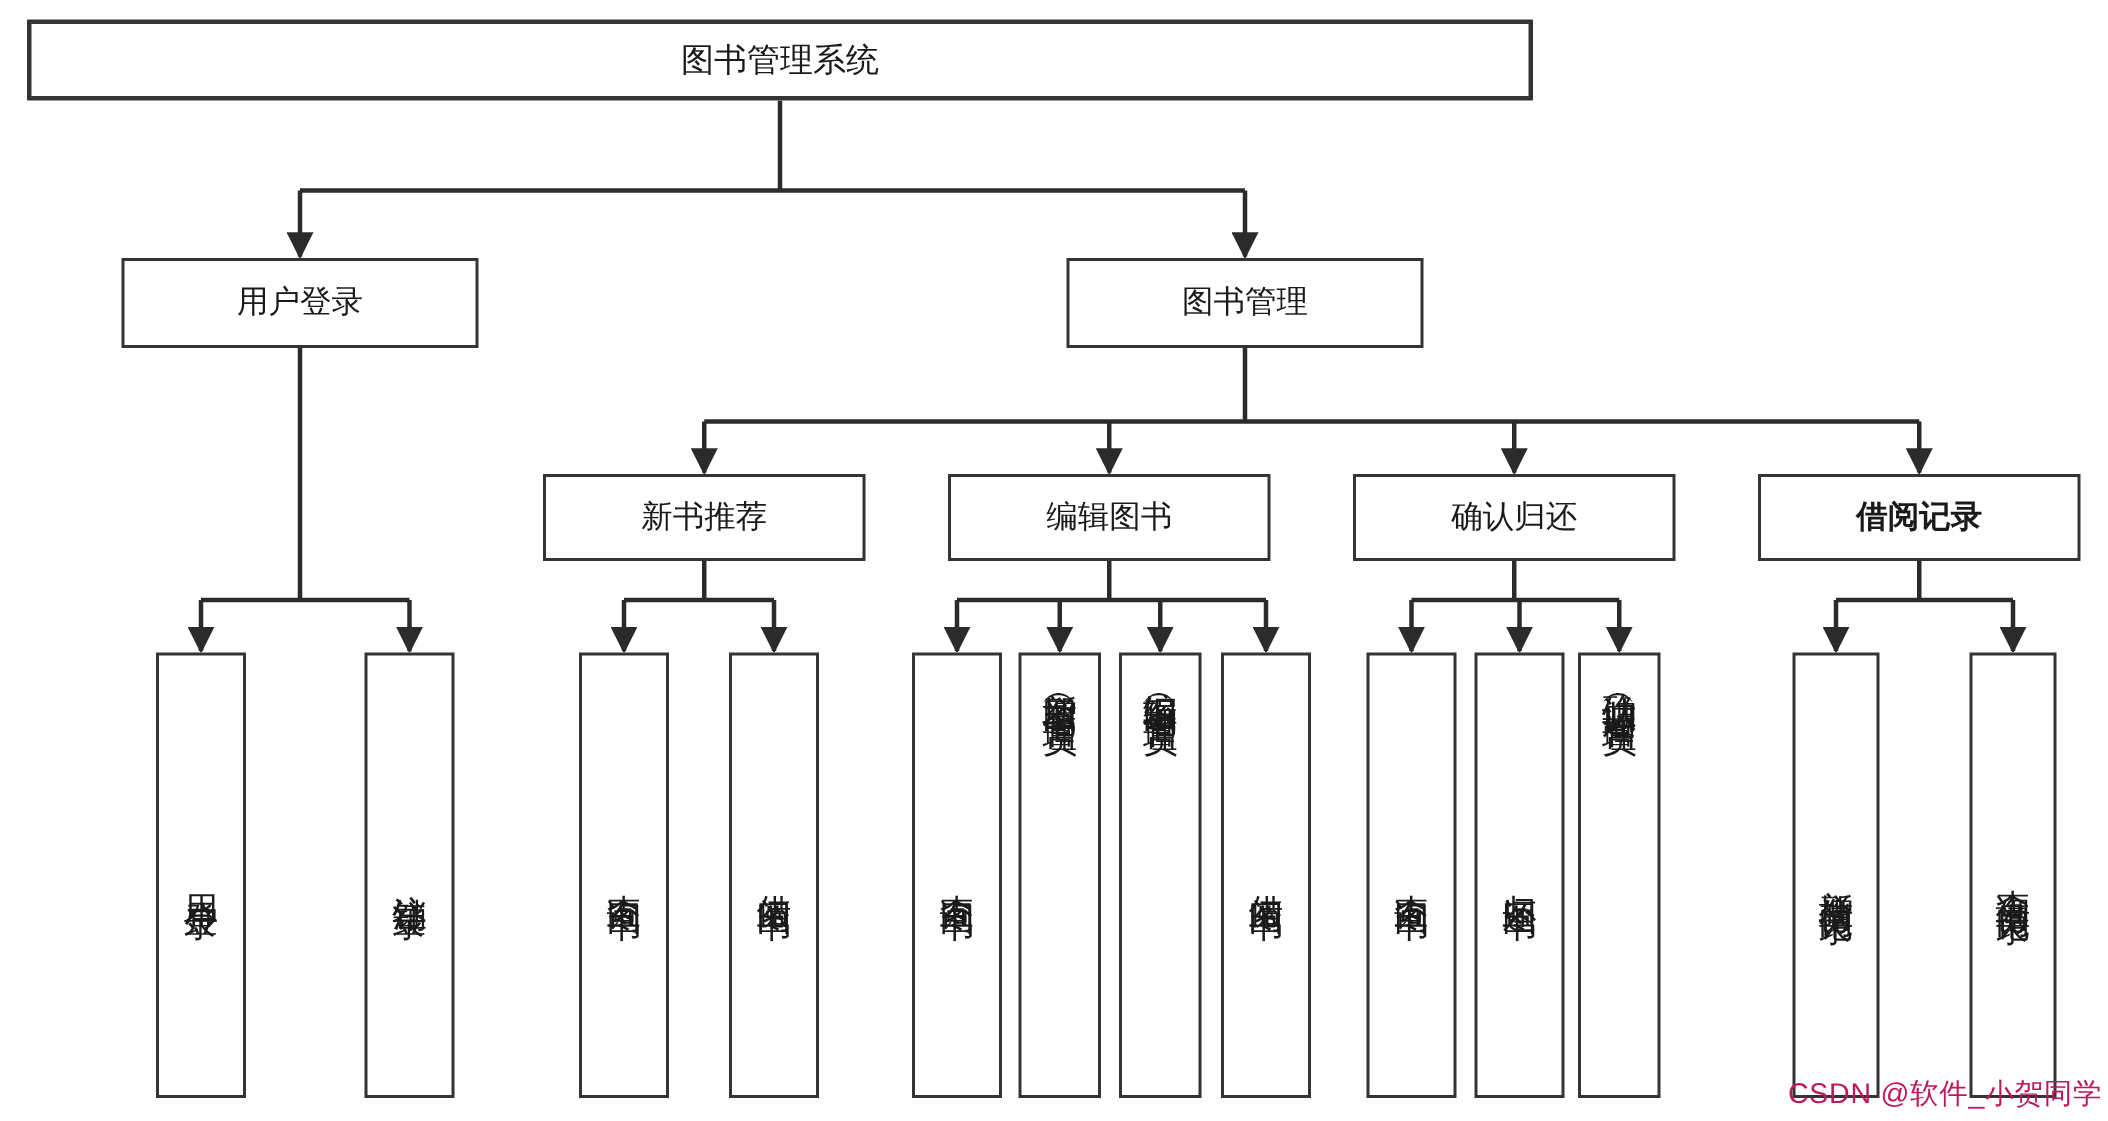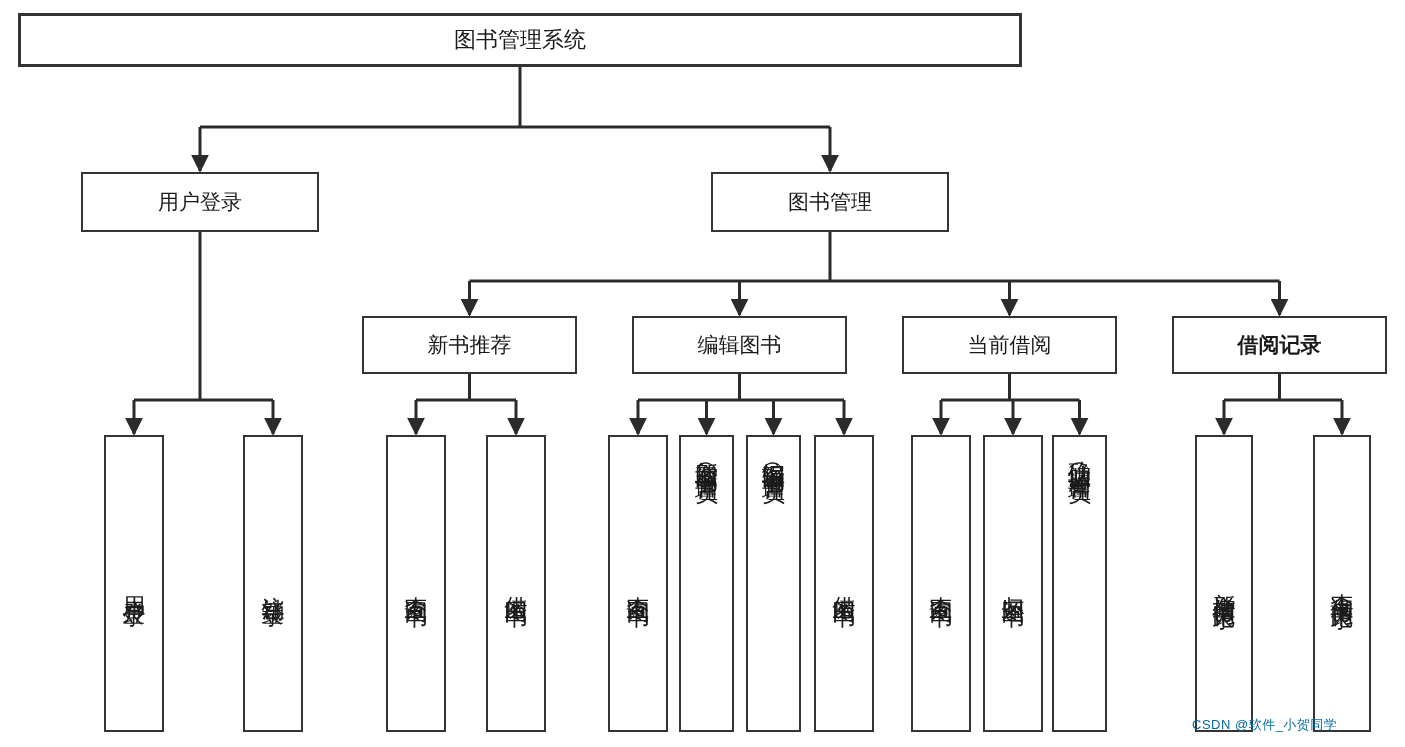--- a/index.html
+++ b/index.html
@@ -66,22 +66,22 @@
     white-space: nowrap;
     text-align: left;
   }
   
   .node.vertical.centered {
     align-items: center;
     padding-top: 0;
   }
   .watermark {
     position: absolute;
-    font-size: 13px;
-    color: #0369a1;
+    font-size: 19px;
+    color: #be185d;
     white-space: nowrap;
     letter-spacing: 0.5px;
   }
 </style>
 </head>
 <body>
 
 <div id="diagram-root">
 
   <svg id="edge-layer" viewBox="0 0 1405 747" width="1405" height="747" xmlns="http://www.w3.org/2000/svg">
@@ -137,21 +137,21 @@
       <div class="node horizontal" style="left: 711px; top: 172px; width: 238px; height: 60px; align-items: center;">
         <span class="node-label">图书管理</span>
       </div>
       <div class="node horizontal" style="left: 362px; top: 316px; width: 215px; height: 58px;">
         <span class="node-label">新书推荐</span>
       </div>
       <div class="node horizontal" style="left: 632px; top: 316px; width: 215px; height: 58px;">
         <span class="node-label">编辑图书</span>
       </div>
       <div class="node horizontal" style="left: 902px; top: 316px; width: 215px; height: 58px;">
-        <span class="node-label">当前借阅</span>
+        <span class="node-label">确认归还</span>
       </div>
       <div class="node horizontal" style="left: 1172px; top: 316px; width: 215px; height: 58px; font-weight: bold;">
         <span class="node-label">借阅记录</span>
       </div>
       <div class="node vertical centered" style="left: 104px; top: 435px; width: 60px; height: 297px;">
         <span class="node-label">用户登录</span>
       </div>
       <div class="node vertical centered" style="left: 243px; top: 435px; width: 60px; height: 297px;">
         <span class="node-label">注销登录</span>
       </div>

